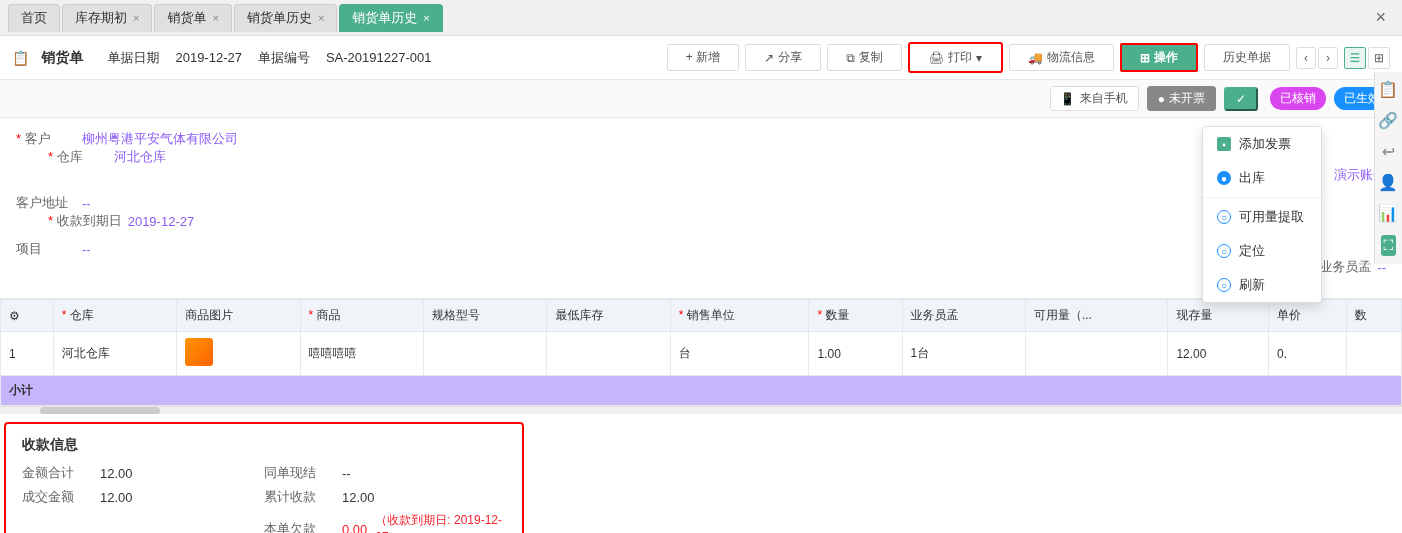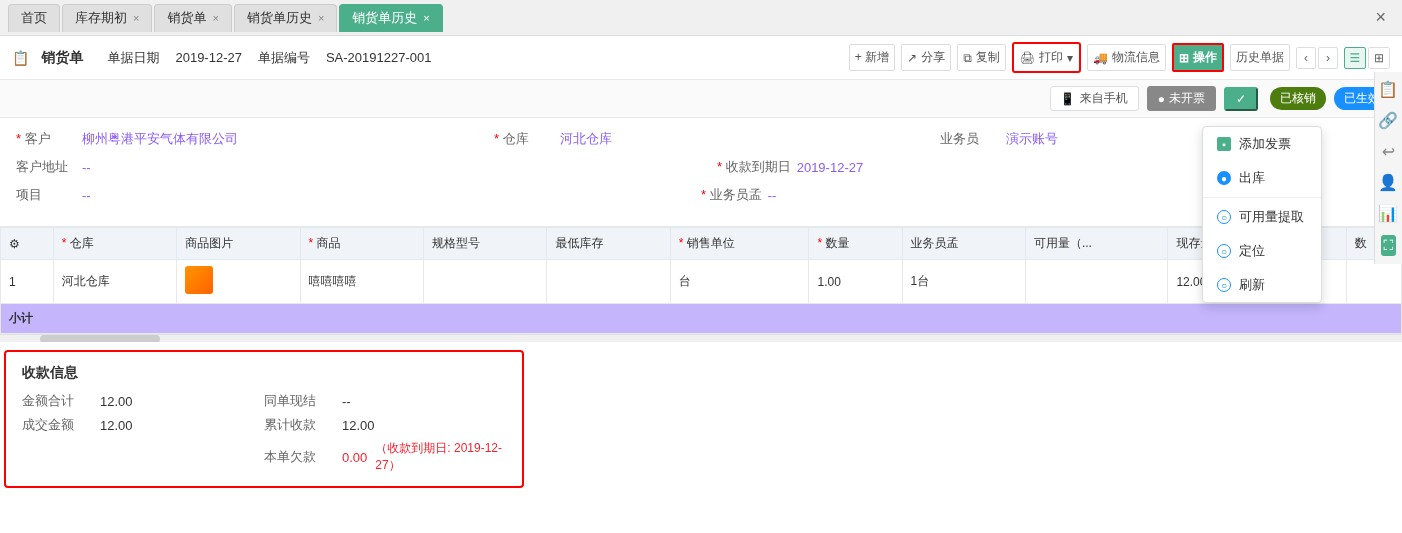--- a/index.html
+++ b/index.html
@@ -26,38 +26,38 @@
     .toolbar {
       display: flex; align-items: center; padding: 6px 12px; border-bottom: 1px solid #e8e8e8;
       background: #fff; gap: 8px;
     }
     .doc-icon { color: #4caf8c; font-size: 14px; margin-right: 4px; }
     .doc-title { font-weight: bold; font-size: 14px; color: #333; margin-right: 16px; }
     .doc-meta { display: flex; align-items: center; gap: 16px; color: #555; font-size: 13px; }
     .doc-meta span { color: #333; }
     .toolbar-actions { margin-left: auto; display: flex; align-items: center; gap: 6px; }
     .btn-action {
-      display: flex; align-items: center; gap: 4px; padding: 4px 5px; border: 1px solid #ddd;
+      display: flex; align-items: center; gap: 4px; padding: 4px 18px; border: 1px solid #ddd;
       border-radius: 2px; cursor: pointer; font-size: 12px; background: #fff; color: #555;
     }
     .btn-operation { background: #4caf8c; color: #fff; border-color: #4caf8c; font-weight: bold; }
-    .btn-status-green { background: #4d7c0f; color: #fff; border-color: #4caf8c; border-radius: 12px; padding: 3px 10px; font-size: 12px; border: none; cursor: default; }
+    .btn-status-green { background: #d946ef; color: #fff; border-color: #4caf8c; border-radius: 12px; padding: 3px 10px; font-size: 12px; border: none; cursor: default; }
     .btn-status-blue { background: #1890ff; color: #fff; border-color: #1890ff; border-radius: 12px; padding: 3px 10px; font-size: 12px; border: none; cursor: default; }
 
     
     .sub-toolbar {
       display: flex; align-items: center; padding: 6px 12px; gap: 8px; border-bottom: 1px solid #e8e8e8;
       background: #fafafa; justify-content: flex-end;
     }
     .btn-sub { display: flex; align-items: center; gap: 4px; padding: 3px 10px; border: 1px solid #ddd; border-radius: 3px; cursor: pointer; font-size: 12px; background: #fff; color: #555; }
     .btn-confirm { background: #4caf8c; color: #fff; border-color: #4caf8c; padding: 3px 10px; border-radius: 3px; font-size: 12px; cursor: pointer; }
 
     
     .form-area { padding: 12px 16px; }
-    .form-row { display: flex; align-items: flex-start; margin-bottom: 10px; gap: 0; }
+    .form-row { display: flex; align-items: flex-start; margin-bottom: 10px; gap: 0; flex-direction: column; }
     .form-field { display: flex; align-items: center; flex: 1; min-width: 0; }
     .form-label { color: #666; white-space: nowrap; min-width: 60px; }
     .form-label.required::before { content: '* '; color: red; }
     .form-value { color: #8b5cf6; margin-left: 6px; }
     .form-add-note { color: #ff8c00; cursor: pointer; display: flex; align-items: center; gap: 2px; margin-left: 6px; }
     .business-field { margin-left: auto; display: flex; align-items: flex-start; }
 
     
     .table-container { border-top: 1px solid #e8e8e8; overflow-x: auto; }
     table { width: 100%; border-collapse: collapse; font-size: 12px; }

